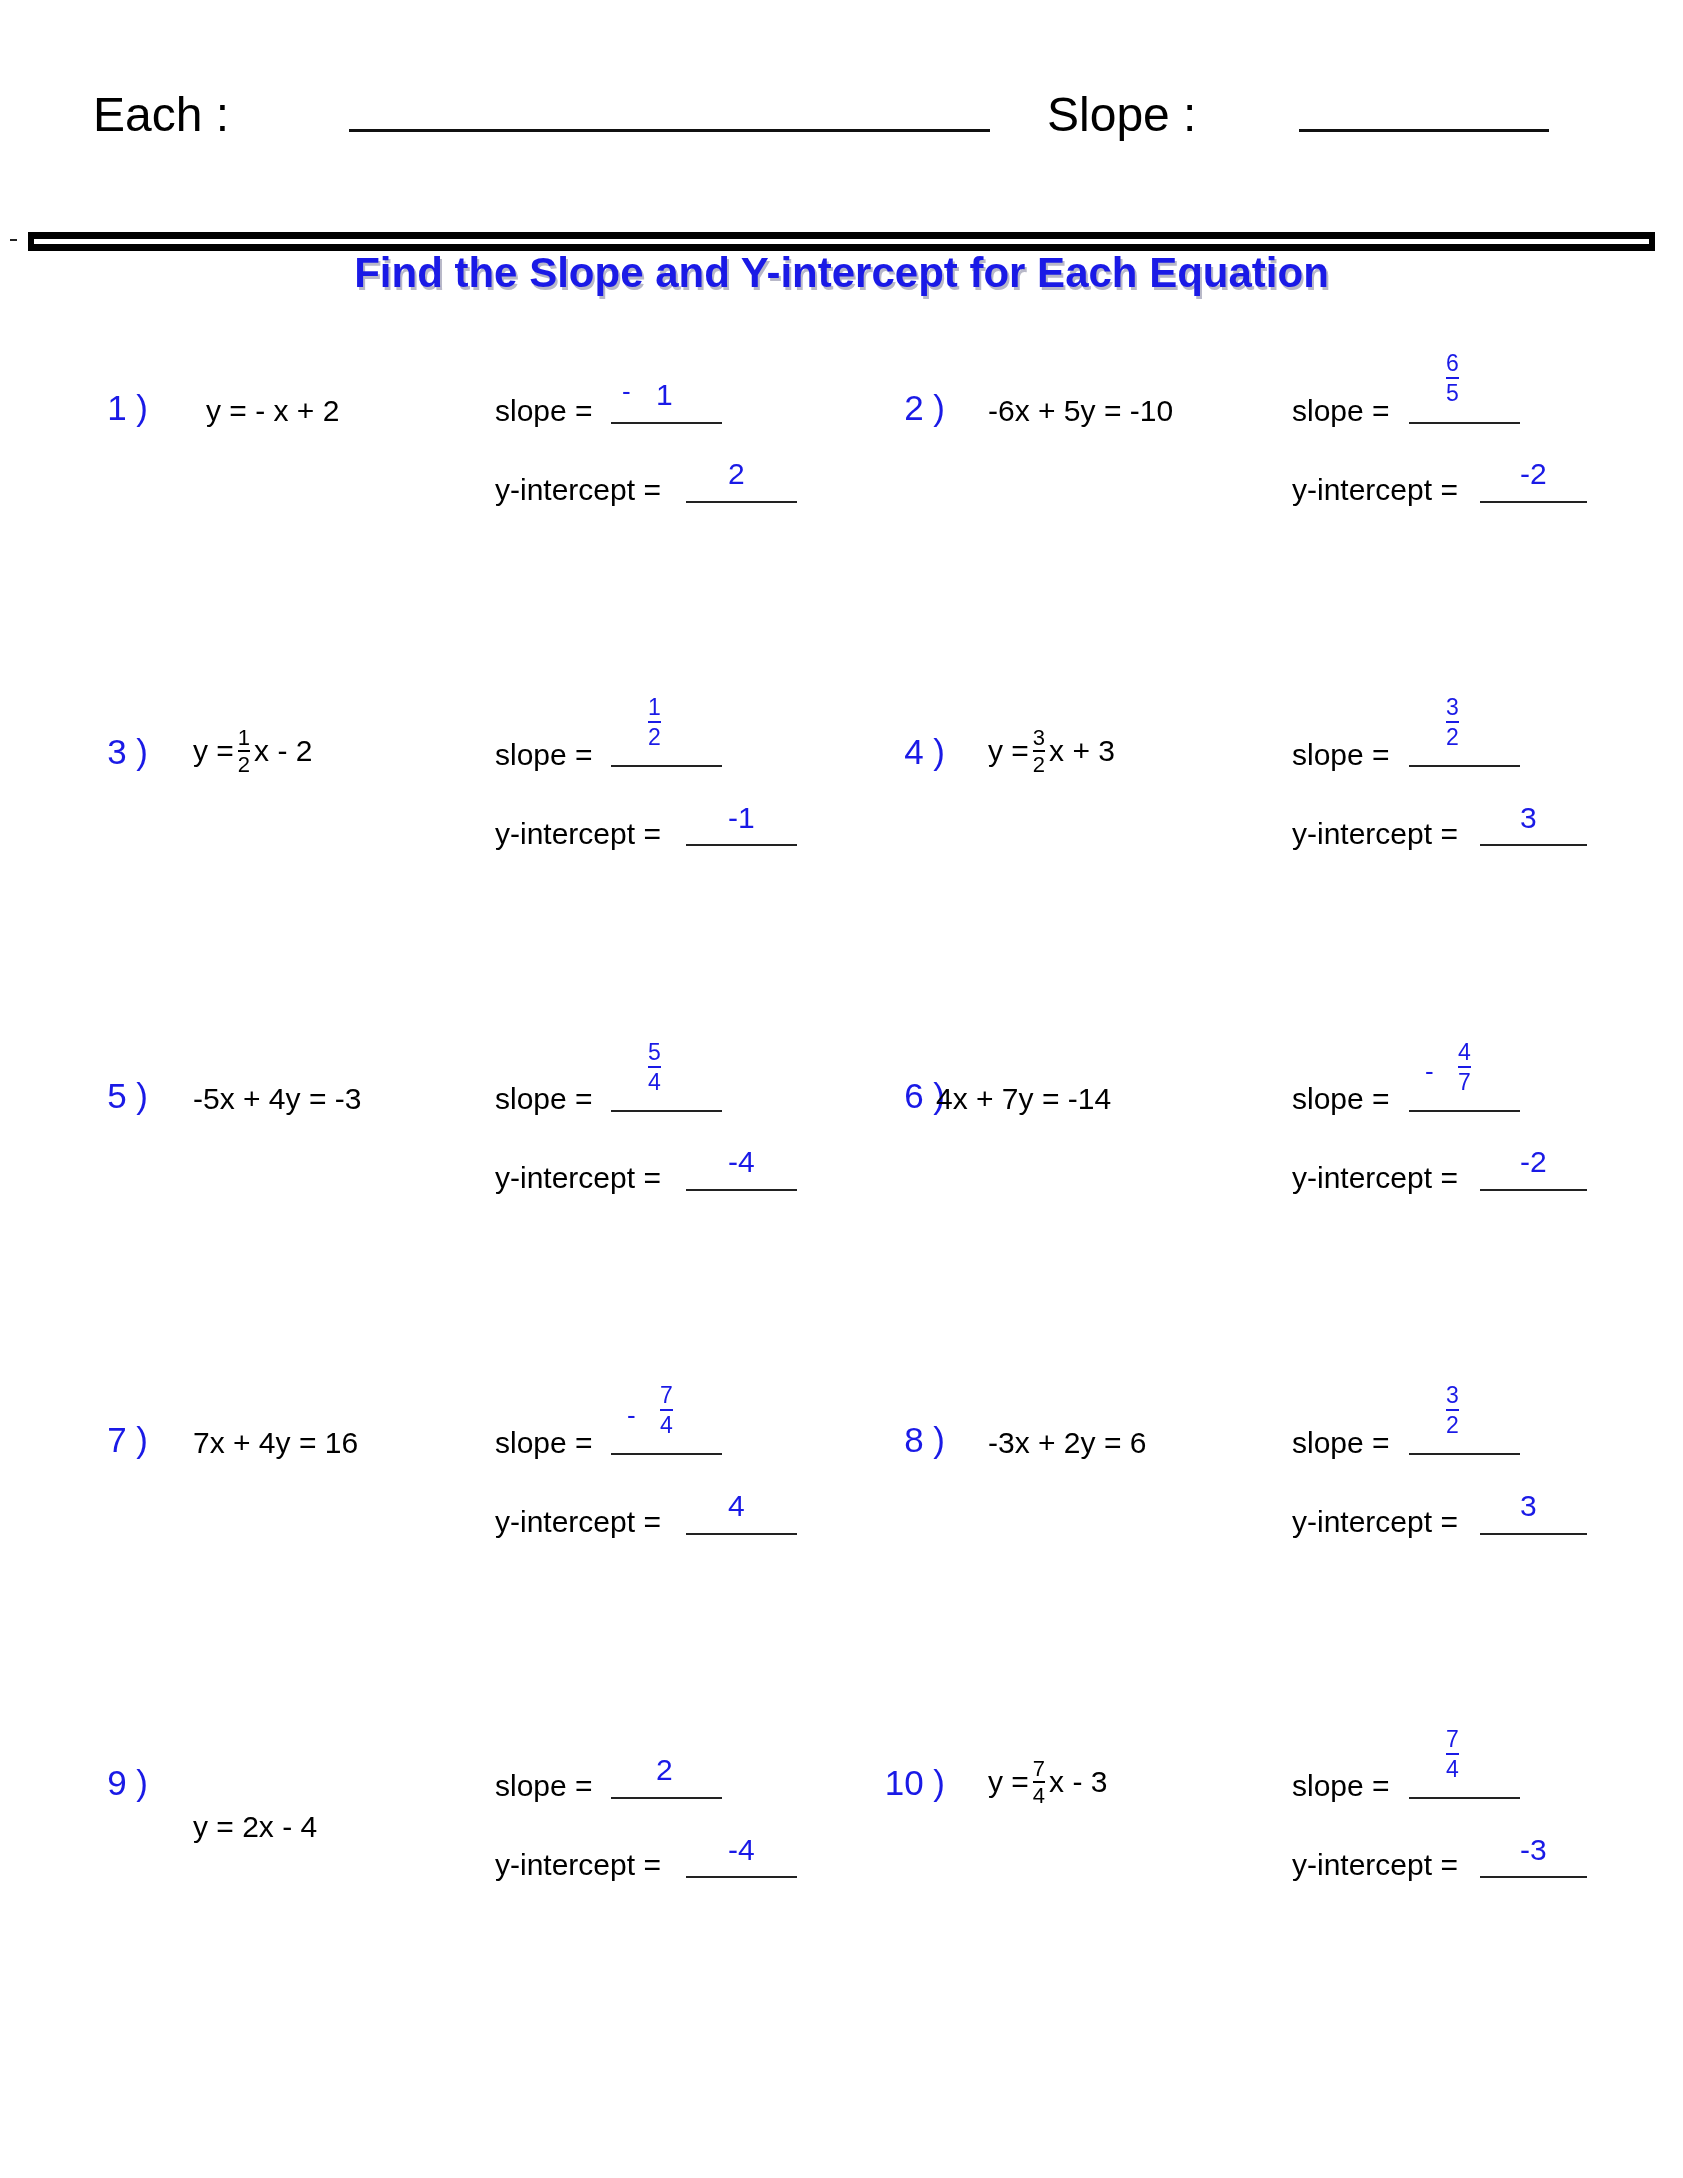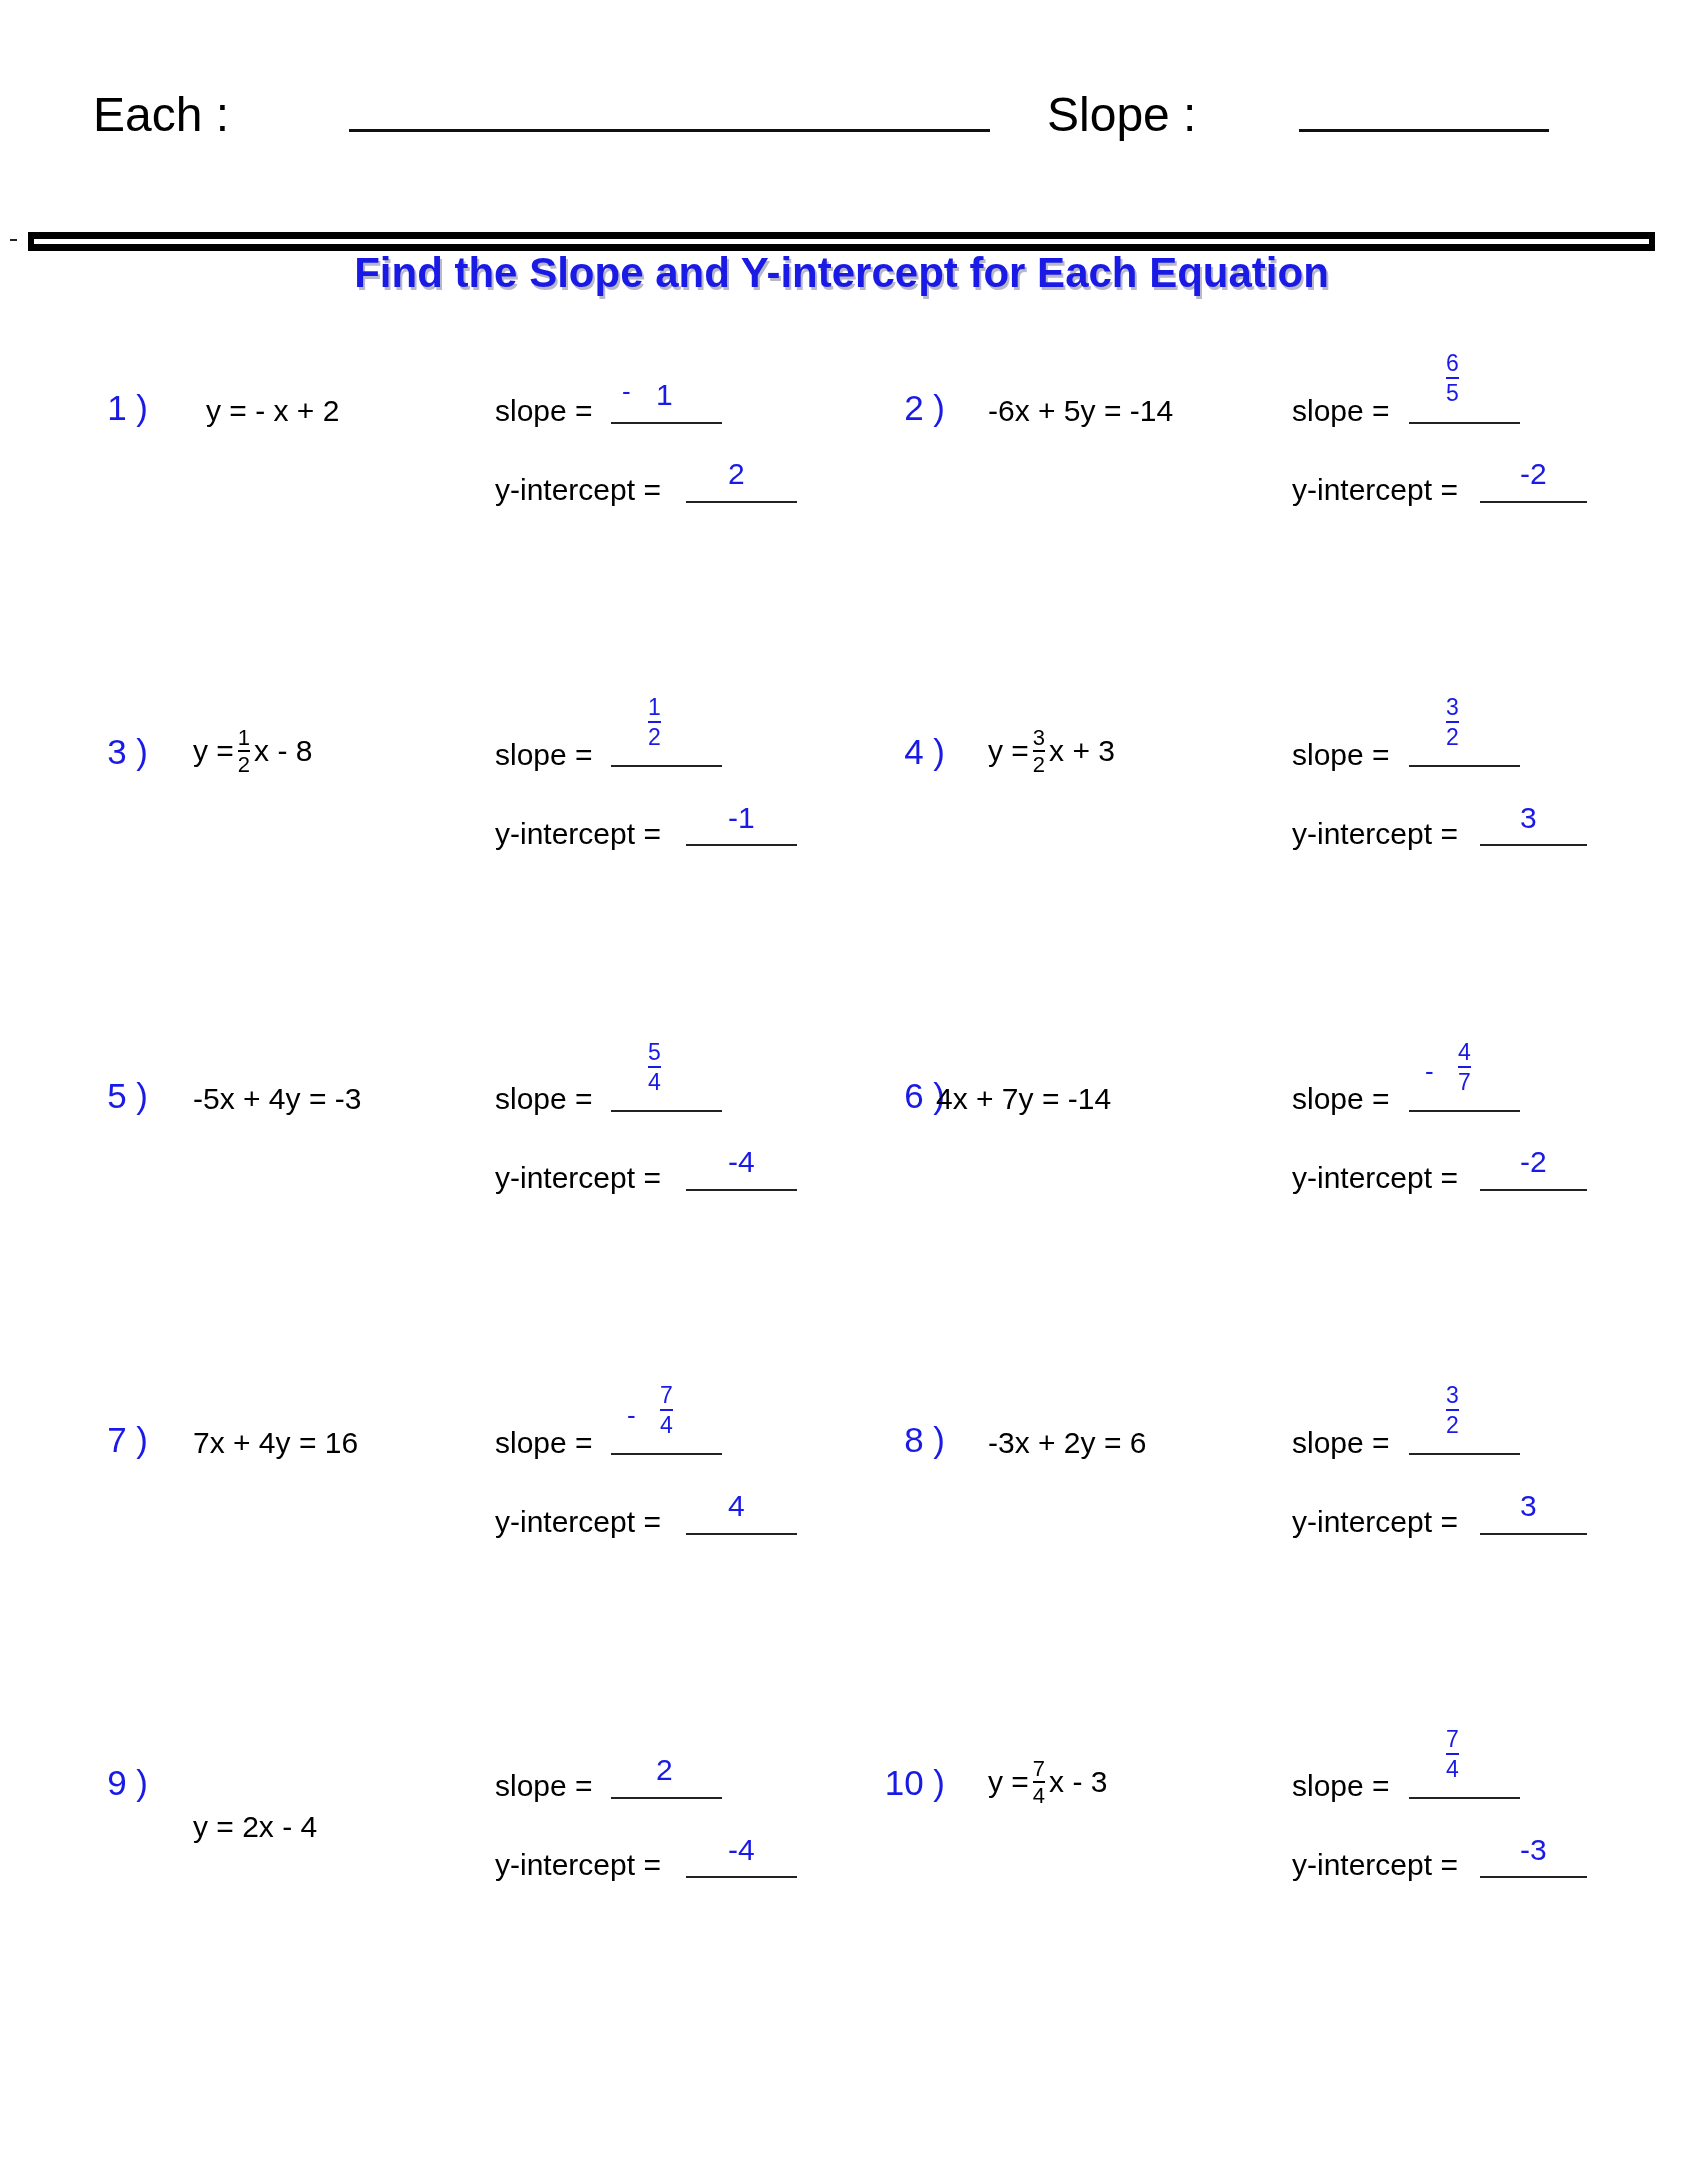--- a/index.html
+++ b/index.html
@@ -49,42 +49,42 @@
       <div class="abs txt" style="left:495px; top:396px;">slope =</div>
       <div class="uline" style="left:611px; top:422px; width:111px;"></div>
       <div class="neg" style="left:622px; top:378px;">-</div>
       <div class="abs ans" style="left:656px; top:380px;">1</div>
       <div class="abs txt" style="left:495px; top:475px;">y-intercept =</div>
       <div class="uline" style="left:686px; top:501px; width:111px;"></div>
       <div class="abs ans" style="left:728px; top:459px;">2</div>
     </div>
     <div>
       <div class="abs num" style="right:738px; top:390px; text-align:right;">2 )</div>
-      <div class="abs txt" style="left:988px; top:396px;">-6x + 5y = -14</div>
+      <div class="abs txt" style="left:988px; top:396px;">-6x + 5y = -10</div>
       <div class="abs txt" style="left:1292px; top:396px;">slope =</div>
       <div class="uline" style="left:1409px; top:422px; width:111px;"></div>
       <div class="frac blue" style="left:1446px; top:352px;">
         <span>6</span>
         <span class="bar"></span>
         <span>5</span>
       </div>
       <div class="abs txt" style="left:1292px; top:475px;">y-intercept =</div>
       <div class="uline" style="left:1480px; top:501px; width:107px;"></div>
       <div class="abs ans" style="left:1520px; top:459px;">-2</div>
     </div>
     <div>
       <div class="abs num" style="right:1535px; top:734px; text-align:right;">3 )</div>
       <div class="eq" style="left:193px; top:726px; height:50px;">
         <span>y =</span>
         <span class="ifrac">
           <span>1</span>
           <span class="bar"></span>
           <span>2</span>
         </span>
-        <span>x - 8</span>
+        <span>x - 2</span>
       </div>
       <div class="abs txt" style="left:495px; top:740px;">slope =</div>
       <div class="uline" style="left:611px; top:765px; width:111px;"></div>
       <div class="frac blue" style="left:648px; top:696px;">
         <span>1</span>
         <span class="bar"></span>
         <span>2</span>
       </div>
       <div class="abs txt" style="left:495px; top:819px;">y-intercept =</div>
       <div class="uline" style="left:686px; top:844px; width:111px;"></div>

